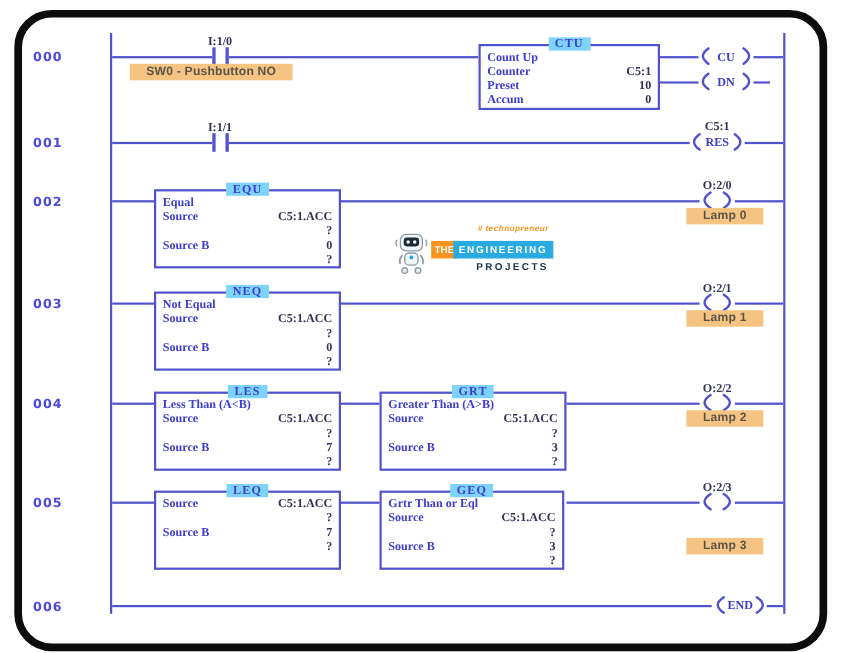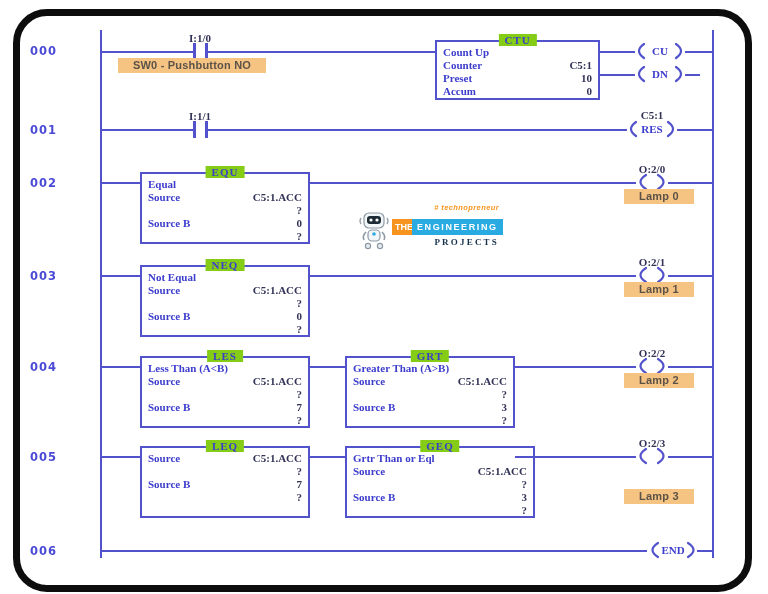--- a/index.html
+++ b/index.html
@@ -11,21 +11,21 @@
   .canvas{position:relative;width:768px;height:594px;background:#ffffff;overflow:hidden;
           font-family:"Liberation Serif",serif;}
   .frame{position:absolute;left:13px;top:9px;width:725px;height:569px;
          border:7px solid #0d0d0d;border-radius:34px;background:transparent;}
   .wire{position:absolute;background:var(--wire);}
   .h{height:2px;} .vv{width:2px;}
   .contact{position:absolute;width:15px;height:17px;}
   .cbar{position:absolute;top:0;width:3px;height:17px;background:var(--wire);}
   .cbar.rt{right:0;} .cbar.lf{left:0;}
   .blk{position:absolute;border:2px solid var(--wire);background:#fff;box-sizing:border-box;padding-top:4px;}
-  .ttl{position:absolute;top:-8px;left:50%;transform:translateX(-50%);background:#84cc16;padding:0 6px;
+  .ttl{position:absolute;top:-8px;left:50%;transform:translateX(-50%);background:#7dd3fc;padding:0 6px;
        font-weight:bold;font-size:11px;color:var(--text);white-space:nowrap;letter-spacing:1px;}
   .brow{display:flex;justify-content:space-between;padding:0 6px;font-size:11px;font-weight:bold;
         height:13px;line-height:13px;}
   .brow .l{color:var(--text);white-space:nowrap;}
   .brow .v{color:var(--addr);white-space:nowrap;margin-left:auto;}
   .addr{position:absolute;width:90px;text-align:center;font-size:11px;font-weight:bold;color:var(--addr);
         white-space:nowrap;}
   .rnum{position:absolute;left:30px;width:46px;font-family:"DejaVu Sans",sans-serif;
         font-size:11.5px;font-weight:bold;color:var(--rnum);letter-spacing:1px;}
   .hl{position:absolute;background:var(--label_bg);color:var(--label_text);
@@ -36,21 +36,21 @@
   svg.coil text{font-family:"Liberation Serif",serif;font-size:11px;font-weight:bold;fill:var(--text);}
   
   .wm{position:absolute;left:356px;top:202px;width:150px;height:54px;}
   .wm-hash{position:absolute;right:7px;top:1px;font-family:"Liberation Sans",sans-serif;
            font-size:7.5px;font-weight:bold;font-style:italic;color:var(--accent_orange);letter-spacing:.4px;}
   .wm-the{position:absolute;left:36px;top:17px;background:var(--accent_orange);color:#fff;
           font-family:"Liberation Sans",sans-serif;font-size:9px;font-weight:bold;padding:3px 3px;}
   .wm-eng{position:absolute;left:56px;top:17px;background:var(--accent_cyan);color:#fff;
           font-family:"Liberation Sans",sans-serif;font-size:9px;font-weight:bold;letter-spacing:1.6px;padding:3px 5px;}
   .wm-proj{position:absolute;right:7px;top:35px;color:var(--brand_dark);
-           font-family:Liberation Serif, serif;font-size:9px;font-weight:bold;letter-spacing:2.2px;padding-left:38px;}
+           font-family:Liberation Sans, sans-serif;font-size:9px;font-weight:bold;letter-spacing:2.2px;padding-left:38px;}
   .wm-robot{position:absolute;left:2px;top:6px;}
 </style>
 </head>
 <body>
 
 <div class="canvas">
   <div class="frame"></div>
 
   <div class="wire vv" style="left:100px;top:30px;height:528px"></div>
   <div class="wire vv" style="left:712px;top:30px;height:528px"></div>
@@ -258,21 +258,21 @@
     <div class="brow">
         <span class="l">Source B</span>
         <span class="v">7</span>
       </div>
     <div class="brow">
         <span class="l"></span>
         <span class="v">?</span>
       </div>
   </div>
   <div class="wire h" style="left:310px;top:456px;width:37px"></div>
-  <div class="blk" style="left:345px;top:446px;width:190px;height:72px">
+  <div class="blk" style="left:345px;top:446px;width:168px;height:72px">
     <span class="ttl">GEQ</span>
     <div class="brow">
         <span class="l">Grtr Than or Eql</span>
         <span class="v"></span>
       </div>
     <div class="brow">
         <span class="l">Source</span>
         <span class="v">C5:1.ACC</span>
       </div>
     <div class="brow">

